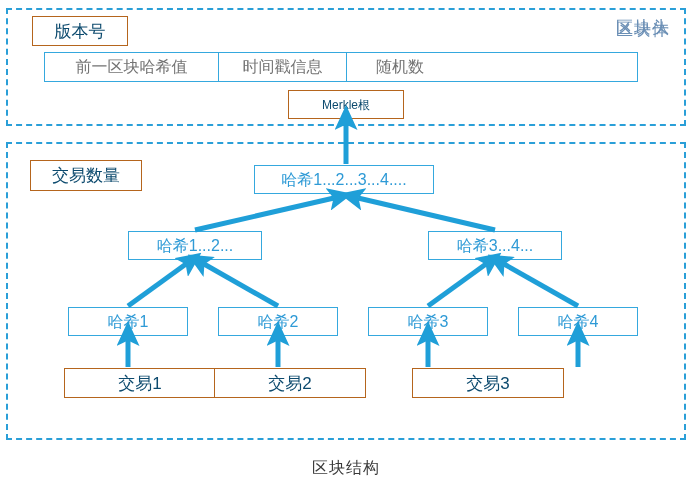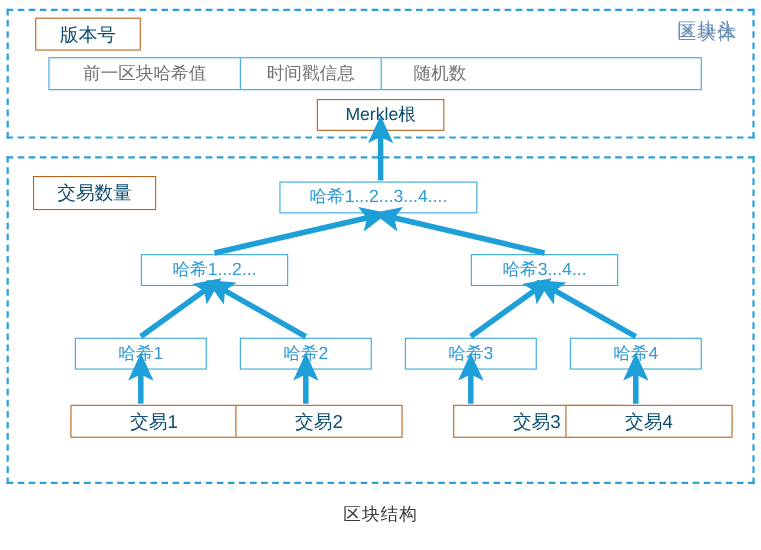--- a/index.html
+++ b/index.html
@@ -99,21 +99,21 @@
   }
   .header-field:last-child { border-right: none; }
   .hf-0 { width: 174px; }
   .hf-1 { width: 128px; }
   .hf-2 { width: 106px; }
   .hf-3 { width: 183px; }
 
   #node-merkle-root {
     left: 288px; top: 90px;
     width: 116px; height: 29px;
-    font-size: 16px;
+    font-size: 12px;
   }
 
   
   #node-count {
     left: 30px; top: 160px;
     width: 112px; height: 31px;
     font-size: 17px;
   }
 
   #node-hash-root {
@@ -203,21 +203,20 @@
   <div class="node blue" id="node-hash-34">哈希3...4...</div>
 
   <div class="node blue leaf-hash" id="node-hash-1">哈希1</div>
   <div class="node blue leaf-hash" id="node-hash-2">哈希2</div>
   <div class="node blue leaf-hash" id="node-hash-3">哈希3</div>
   <div class="node blue leaf-hash" id="node-hash-4">哈希4</div>
 
   <div class="node brown tx-node" id="node-tx-1">交易1</div>
   <div class="node brown tx-node" id="node-tx-2">交易2</div>
   <div class="node brown tx-node" id="node-tx-3">交易3</div>
-  <div class="node brown tx-node" id="node-tx-4">交易4</div>
 
   <svg id="arrows" viewBox="0 0 692 500">
     <defs>
       <marker id="arrowhead" markerWidth="5" markerHeight="4.6" refX="1.2" refY="2.3" orient="auto" markerUnits="strokeWidth">
         <path d="M0,0 L5,2.3 L0,4.6 L1.1,2.3 Z" fill="#1f9fd8"></path>
       </marker>
     </defs>
     <g stroke="#1f9fd8" stroke-width="5" fill="none" marker-end="url(#arrowhead)">
 
       <line x1="346" y1="164" x2="346" y2="124"></line>

